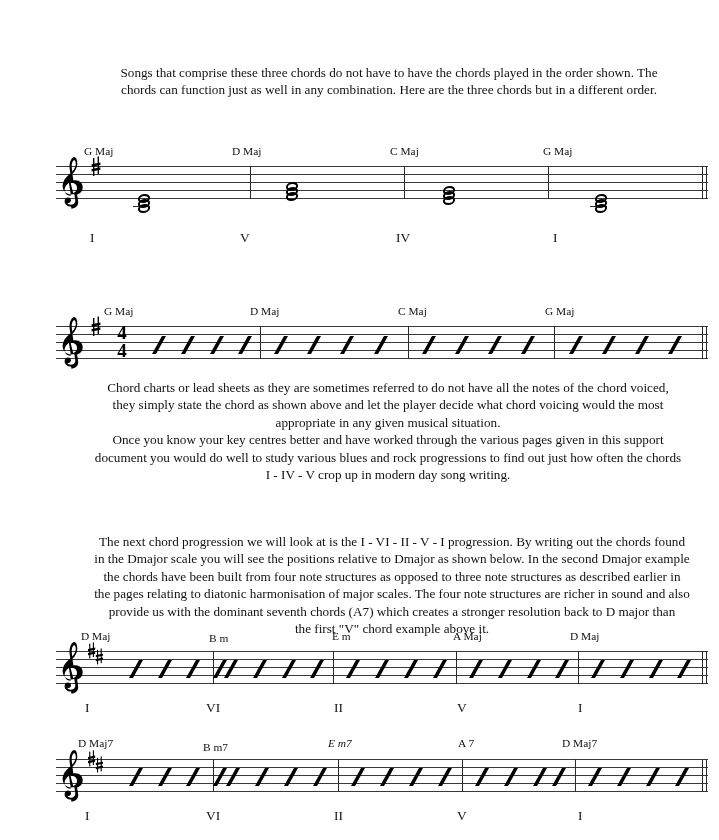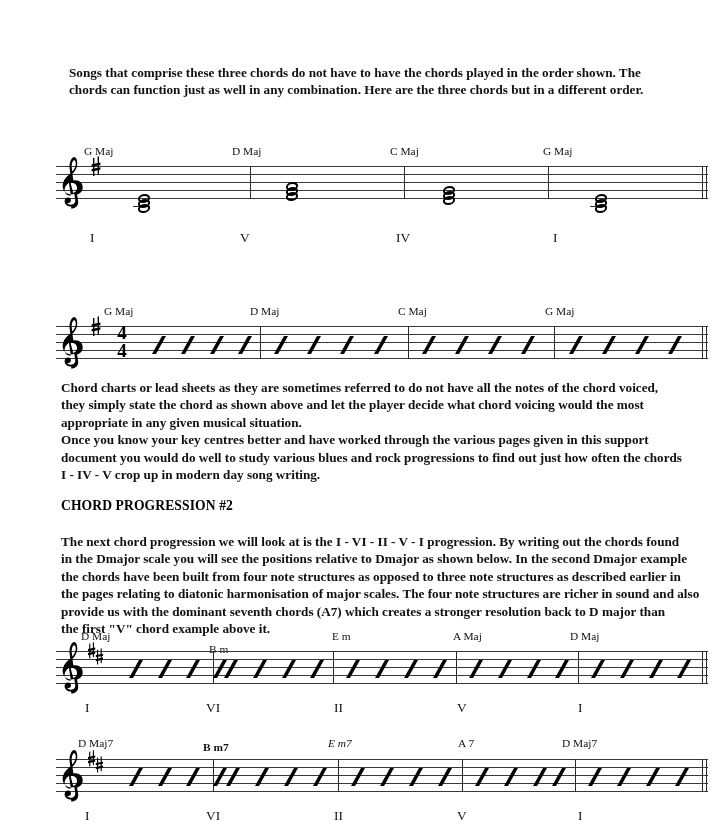--- a/index.html
+++ b/index.html
@@ -22,22 +22,21 @@
     overflow: hidden;
   }
 
   
   .para {
     position: absolute;
     font-size: 13.2px;
     line-height: 17.4px;
     color: #111111;
     white-space: pre-wrap;
-    text-align: left;
-    font-weight: bold;
+    text-align: center;
   }
   .heading {
     position: absolute;
     font-size: 13.6px;
     font-weight: bold;
     letter-spacing: 0.1px;
     color: #000;
   }
 
   
@@ -318,33 +317,32 @@
     </div>
   </div>
 
   <div class="para" style="left:61px; top:379px; width:654px;">Chord charts or lead sheets as they are sometimes referred to do not have all the notes of the chord voiced,
 they simply state the chord as shown above and let the player decide what chord voicing would the most
 appropriate in any given musical situation.
 Once you know your key centres better and have worked through the various pages given in this support
 document you would do well to study various blues and rock progressions to find out just how often the chords
 I - IV - V crop up in modern day song writing.</div>
 
-  <div class="heading" style="left:61px; top:498px;">CHORD PROGRESSION #2</div>
 
   <div class="para" style="left:61px; top:533px; width:662px;">The next chord progression we will look at is the I - VI - II - V - I progression. By writing out the chords found
 in the Dmajor scale you will see the positions relative to Dmajor as shown below. In the second Dmajor example
 the chords have been built from four note structures as opposed to three note structures as described earlier in
 the pages relating to diatonic harmonisation of major scales. The four note structures are richer in sound and also
 provide us with the dominant seventh chords (A7) which creates a stronger resolution back to D major than
 the first "V" chord example above it.</div>
 
   <div class="system" style="top:627px;">
 
     <div class="chordname" style="left:81px;  top:3px;">D Maj</div>
-    <div class="chordname" style="left:209px; top:16px;">B m</div>
+    <div class="chordname" style="left:209px; top:5px;">B m</div>
     <div class="chordname" style="left:332px; top:3px;">E m</div>
     <div class="chordname" style="left:453px; top:3px;">A Maj</div>
     <div class="chordname" style="left:570px; top:3px;">D Maj</div>
 
     <div class="staff" style="left:56px; top:24px; width:652px;">
       <div class="sline l0"></div>
         <div class="sline l1"></div>
       <div class="sline l2"></div>
         <div class="sline l3"></div>
         <div class="sline l4"></div>
@@ -444,21 +442,21 @@
     <div class="roman" style="left:85px;  top:73px;">I</div>
     <div class="roman" style="left:206px; top:73px;">VI</div>
     <div class="roman" style="left:334px; top:73px;">II</div>
     <div class="roman" style="left:457px; top:73px;">V</div>
     <div class="roman" style="left:578px; top:73px;">I</div>
   </div>
 
   <div class="system" style="top:733px;">
 
     <div class="chordname" style="left:78px;  top:4px;">D Maj7</div>
-    <div class="chordname" style="left:203px; top:8px;font-weight:bold;">B m7</div>
+    <div class="chordname" style="left:203px; top:8px;">B m7</div>
     <div class="chordname" style="left:328px; top:4px;font-style:italic;">E m7</div>
     <div class="chordname" style="left:458px; top:4px;">A 7</div>
     <div class="chordname" style="left:562px; top:4px;">D Maj7</div>
 
     <div class="staff" style="left:56px; top:26px; width:652px;">
       <div class="sline l0"></div>
         <div class="sline l1"></div>
       <div class="sline l2"></div>
         <div class="sline l3"></div>
         <div class="sline l4"></div>

